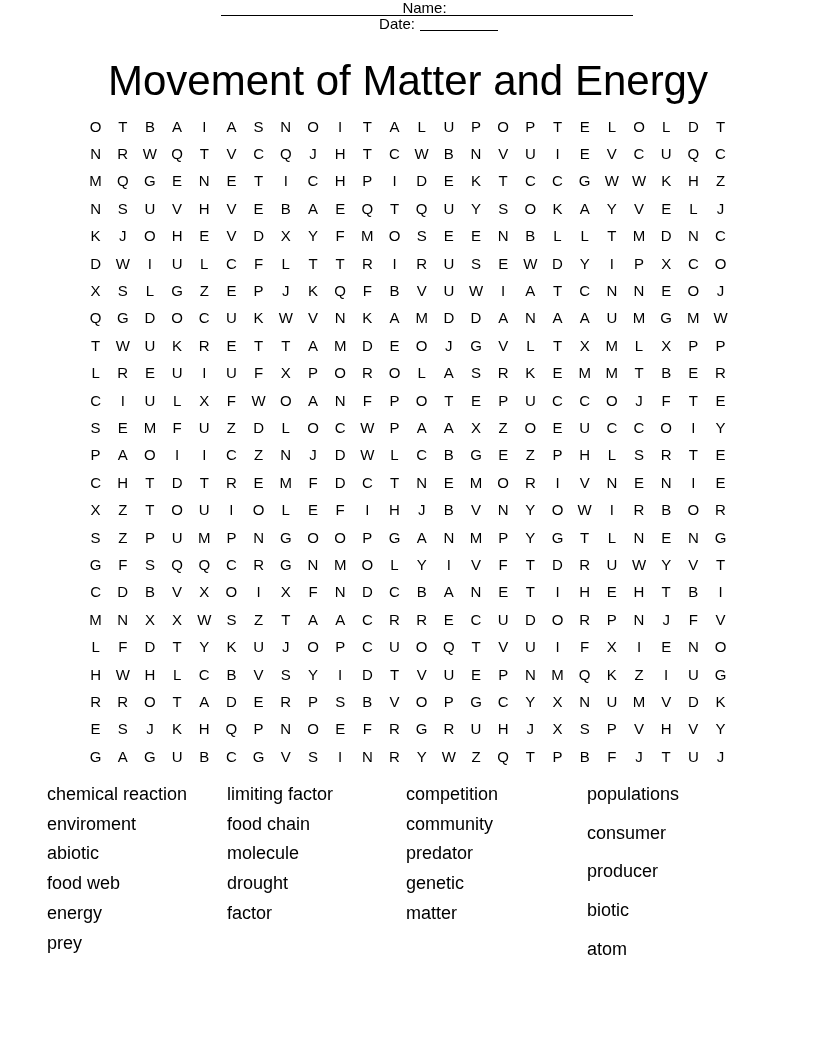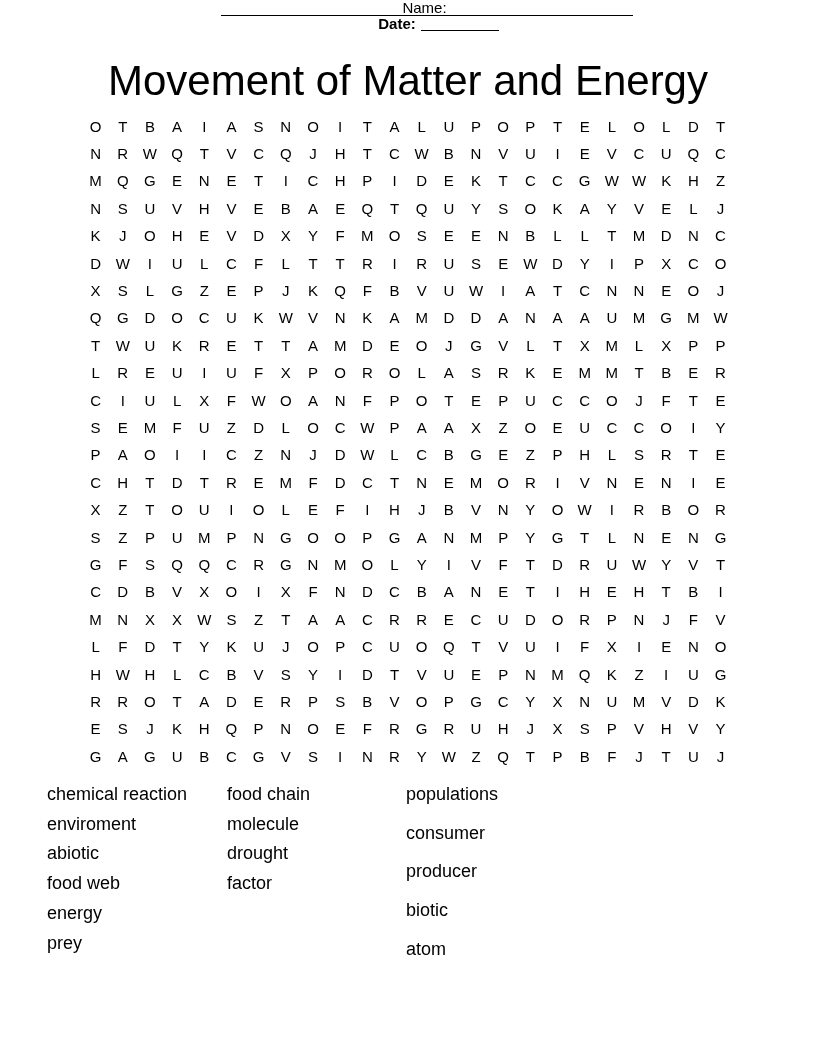--- a/index.html
+++ b/index.html
@@ -38,21 +38,20 @@
     border-bottom: 1px solid #000000;
     height: 13px;
     margin-left: 5px;
   }
   .rule-name { width: 412px; }
   .rule-date { width: 78px; }
   .date-group {
     margin-left: 28px;
     display: flex;
     align-items: center;
-    font-weight: bold;
   }
 
   
   .title {
     position: absolute;
     top: 26px;
     left: 0;
     width: 816px;
     text-align: center;
     font-size: 42px;
@@ -751,24 +750,32 @@
 <div class="wordlist">
     <div class="word-col word-col-0">
       <div class="word">chemical reaction</div>
       <div class="word">enviroment</div>
       <div class="word">abiotic</div>
       <div class="word">food web</div>
       <div class="word">energy</div>
       <div class="word">prey</div>
     </div>
     <div class="word-col word-col-1">
+      <div class="word">limiting factor</div>
       <div class="word">food chain</div>
       <div class="word">molecule</div>
       <div class="word">drought</div>
       <div class="word">factor</div>
+    </div>
+    <div class="word-col word-col-2">
+      <div class="word">competition</div>
+      <div class="word">community</div>
+      <div class="word">predator</div>
+      <div class="word">genetic</div>
+      <div class="word">matter</div>
     </div>
     <div class="word-col word-col-3">
       <div class="word">populations</div>
       <div class="word">consumer</div>
       <div class="word">producer</div>
       <div class="word">biotic</div>
       <div class="word">atom</div>
     </div>
   </div>
 

